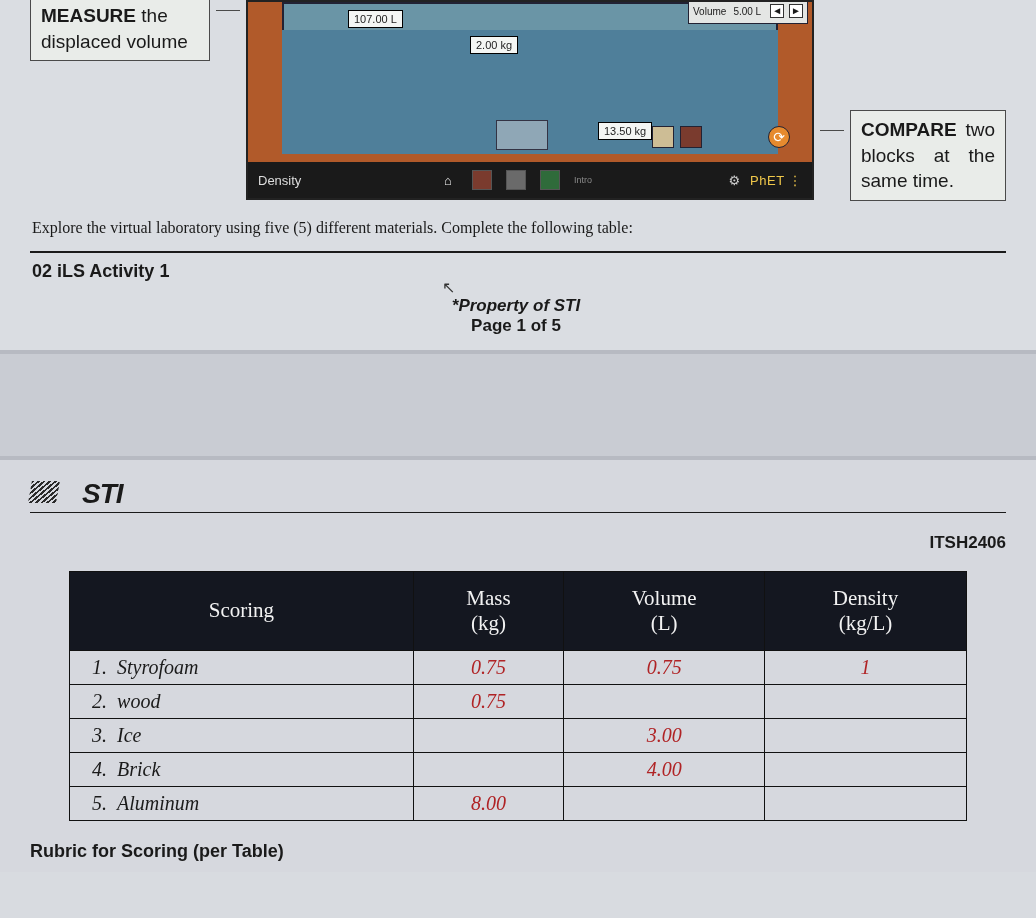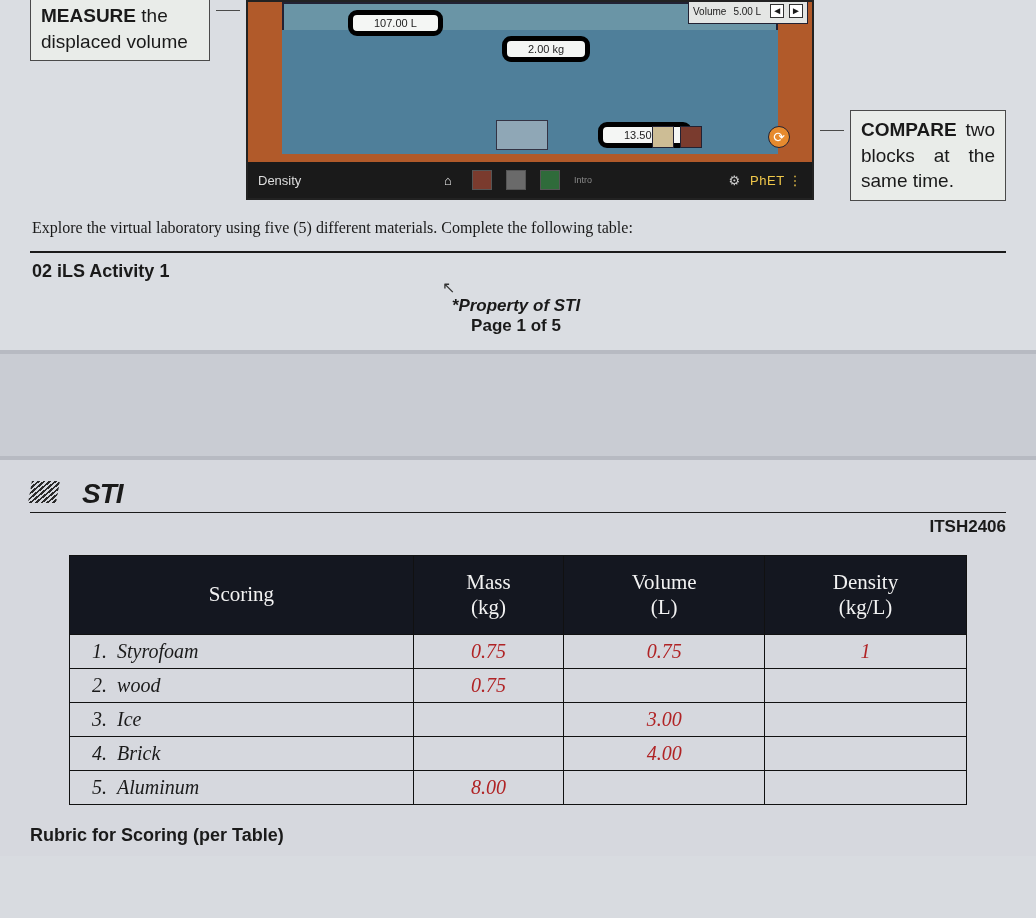--- a/index.html
+++ b/index.html
@@ -67,28 +67,28 @@
     left: 6%; right: 6%; top: 28px; bottom: 44px;
     background: #4f7f9a;
   }
   .sim .scale {
     position:absolute; left: 44%; width: 52px; height: 30px;
     bottom: 48px; background:#8fa7b6; border:1px solid #334;
   }
   .tag {
     position: absolute;
     background: #f4f6f4;
-    border: 5px solid #000000;
-    border-radius: 9px;
+    border: 1px solid #000000;
+    border-radius: 0;
     font: 11px Arial, sans-serif;
-    padding: 2px 21px;
+    padding: 2px 5px;
     color: #222;
   }
   .tag.v107 { left: 100px; top: 8px; }
-  .tag.kg200 { left: 222px; top: 34px; margin-left: 32px; }
+  .tag.kg200 { left: 222px; top: 34px; }
   .tag.kg1350 { left: 350px; top: 120px; }
   .panel {
     position:absolute; right:4px; top:-4px;
     width:120px; height:26px;
     background:#e4e6e4; border:1px solid #223;
     display:flex; align-items:center; justify-content:space-between;
     font:10px Arial,sans-serif; padding:0 4px;
   }
   .panel .arrows span{
     display:inline-block;border:1px solid #333;width:14px;height:14px;
@@ -159,21 +159,21 @@
   }
   .sti-glyph {
     width:28px;height:22px;
     background:
       repeating-linear-gradient(135deg,#2a2a2a 0 2px,transparent 2px 4px);
     transform: skewX(-10deg);
   }
   .sti-text { font-size:28px; font-weight:800; font-style:italic; letter-spacing:-1px;}
   .hr-thin { border:none;border-top:1.5px solid #1a1a1a;margin-top:2px;}
   .course {
-    text-align:right; font:700 17px Arial,sans-serif; padding-top:4px;
+    text-align:right; font:700 17px Arial,sans-serif; padding-top:4px;margin-top:16px;
   }
   table.data {
     border-collapse: collapse;
     width: 92%;
     margin: 18px auto 10px auto;
     font-family: "Times New Roman", Times, serif;
   }
   table.data th {
     background: #141720;
     color: #f2f2f2;

